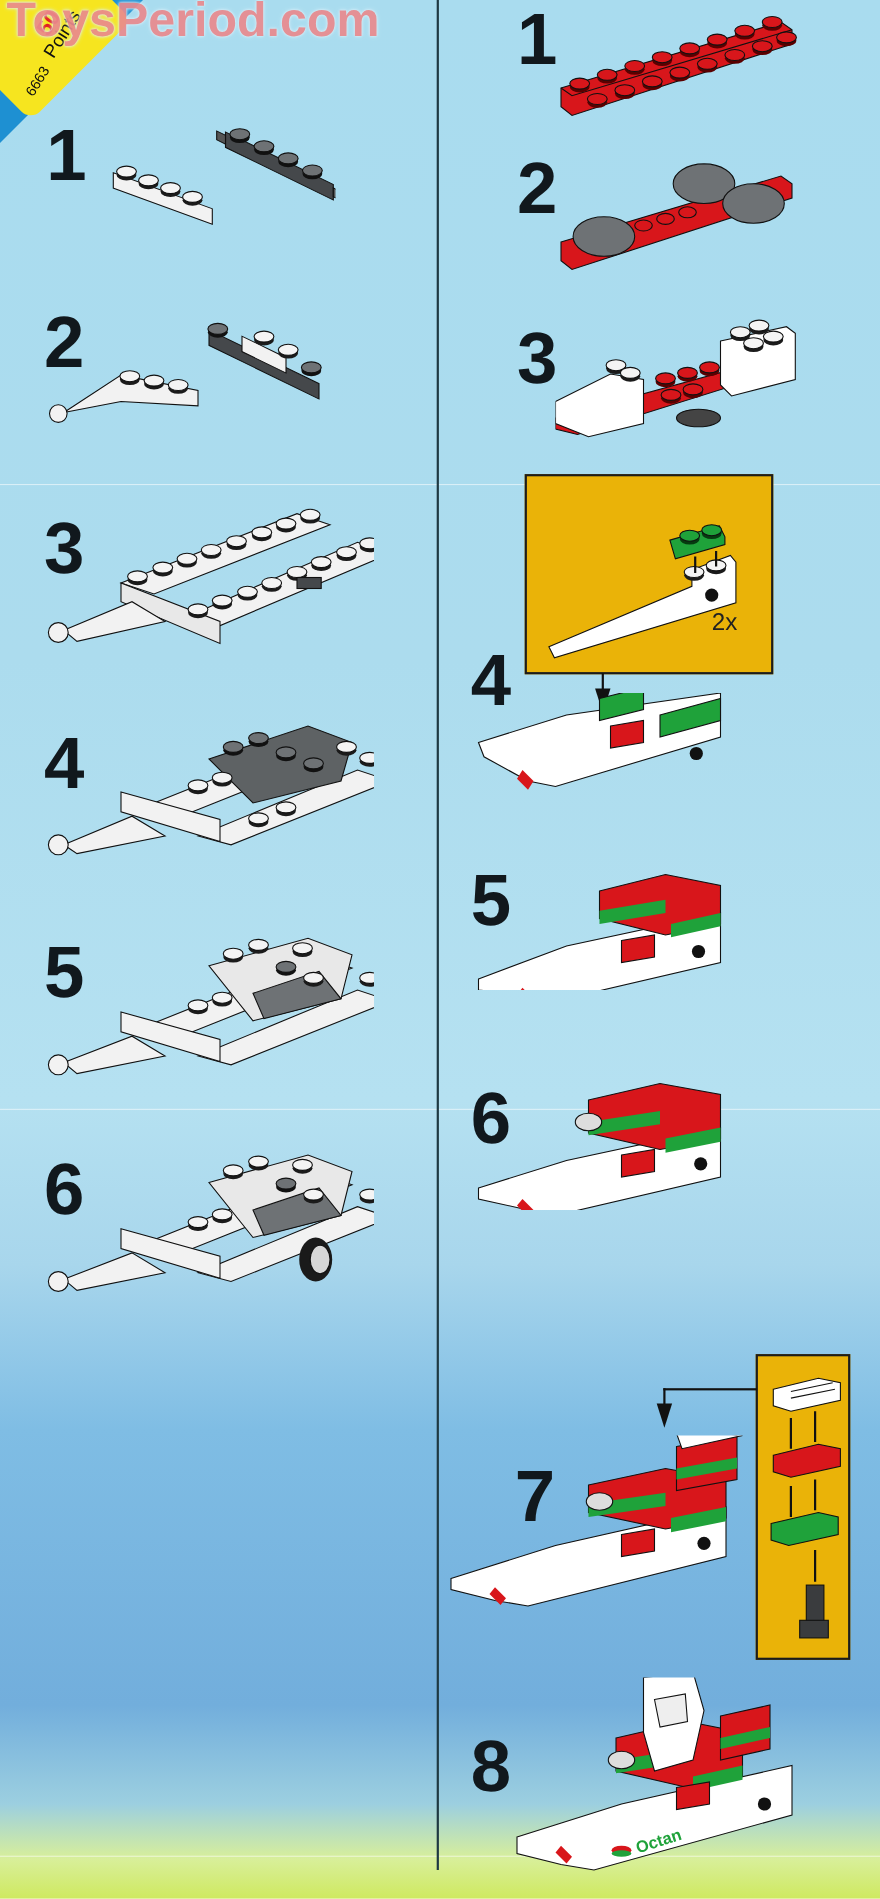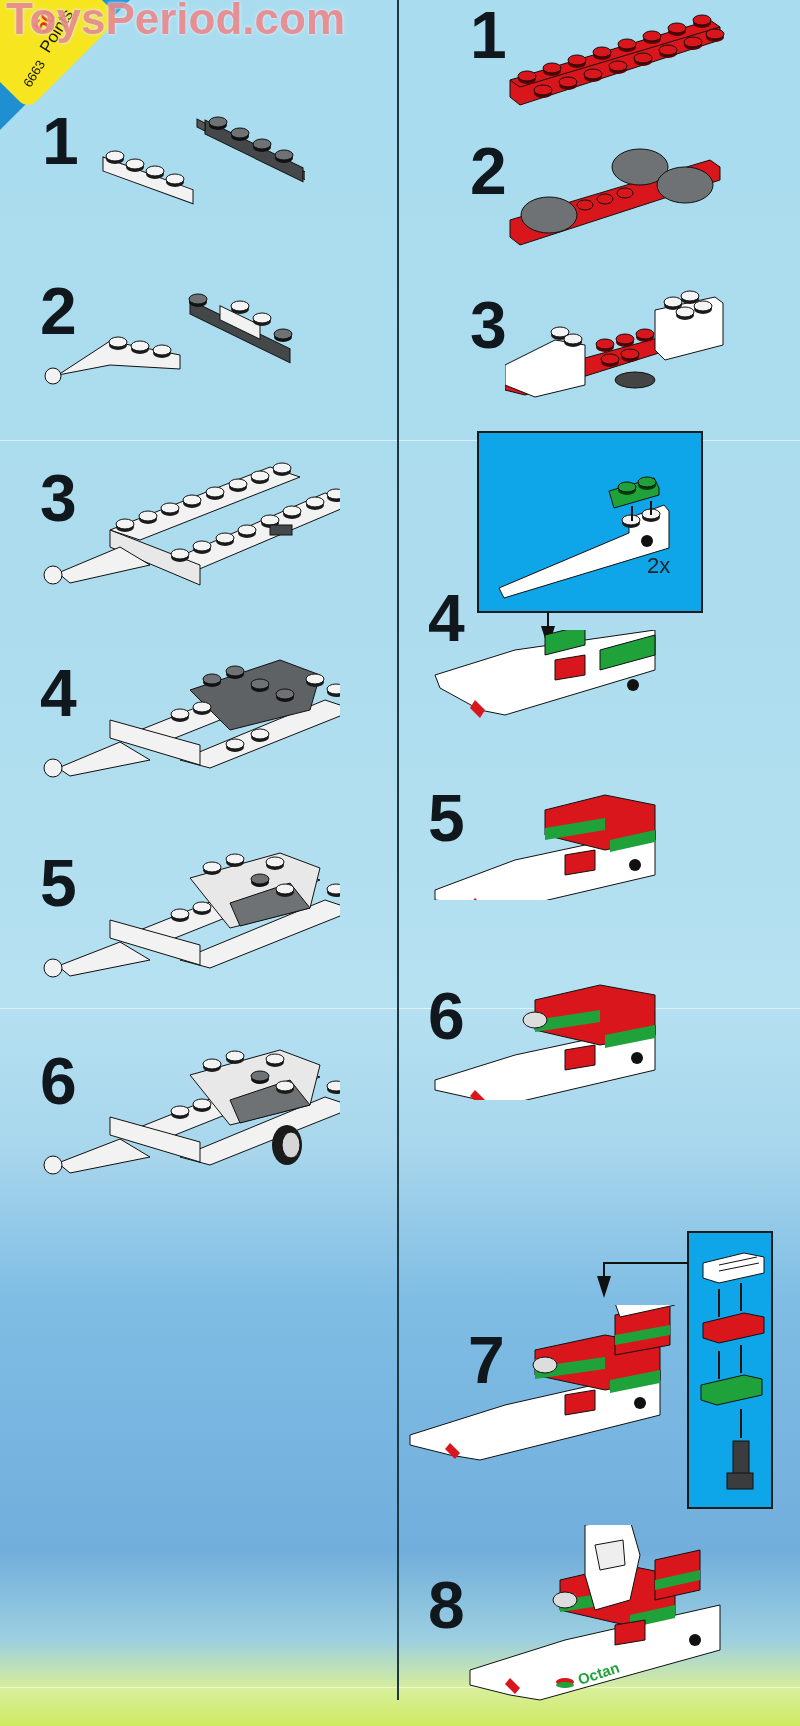--- a/index.html
+++ b/index.html
@@ -47,21 +47,21 @@
     position: absolute; left: 16px; top: 78px; font-size: 13px; color: #111;
     transform: rotate(-58deg); transform-origin: left top;
   }
 
   .step-num {
     position: absolute; font-family: "Liberation Sans", sans-serif; font-weight: bold;
     font-size: 66px; line-height: 1; color: #11181d;
   }
   .model { position: absolute; }
   .inset {
-    position: absolute; background: #0ea5e9; border: 2px solid #1c1c1c;
+    position: absolute; background: #eab308; border: 2px solid #1c1c1c;
   }
   .inset-label { position: absolute; font-size: 22px; color: #222; }
   .arrow-line { position: absolute; background: #111; }
   .arrow-head {
     position: absolute; width: 0; height: 0;
     border-left: 7px solid transparent; border-right: 7px solid transparent; border-top: 22px solid #111;
   }
 </style>
 </head>
 <body>

